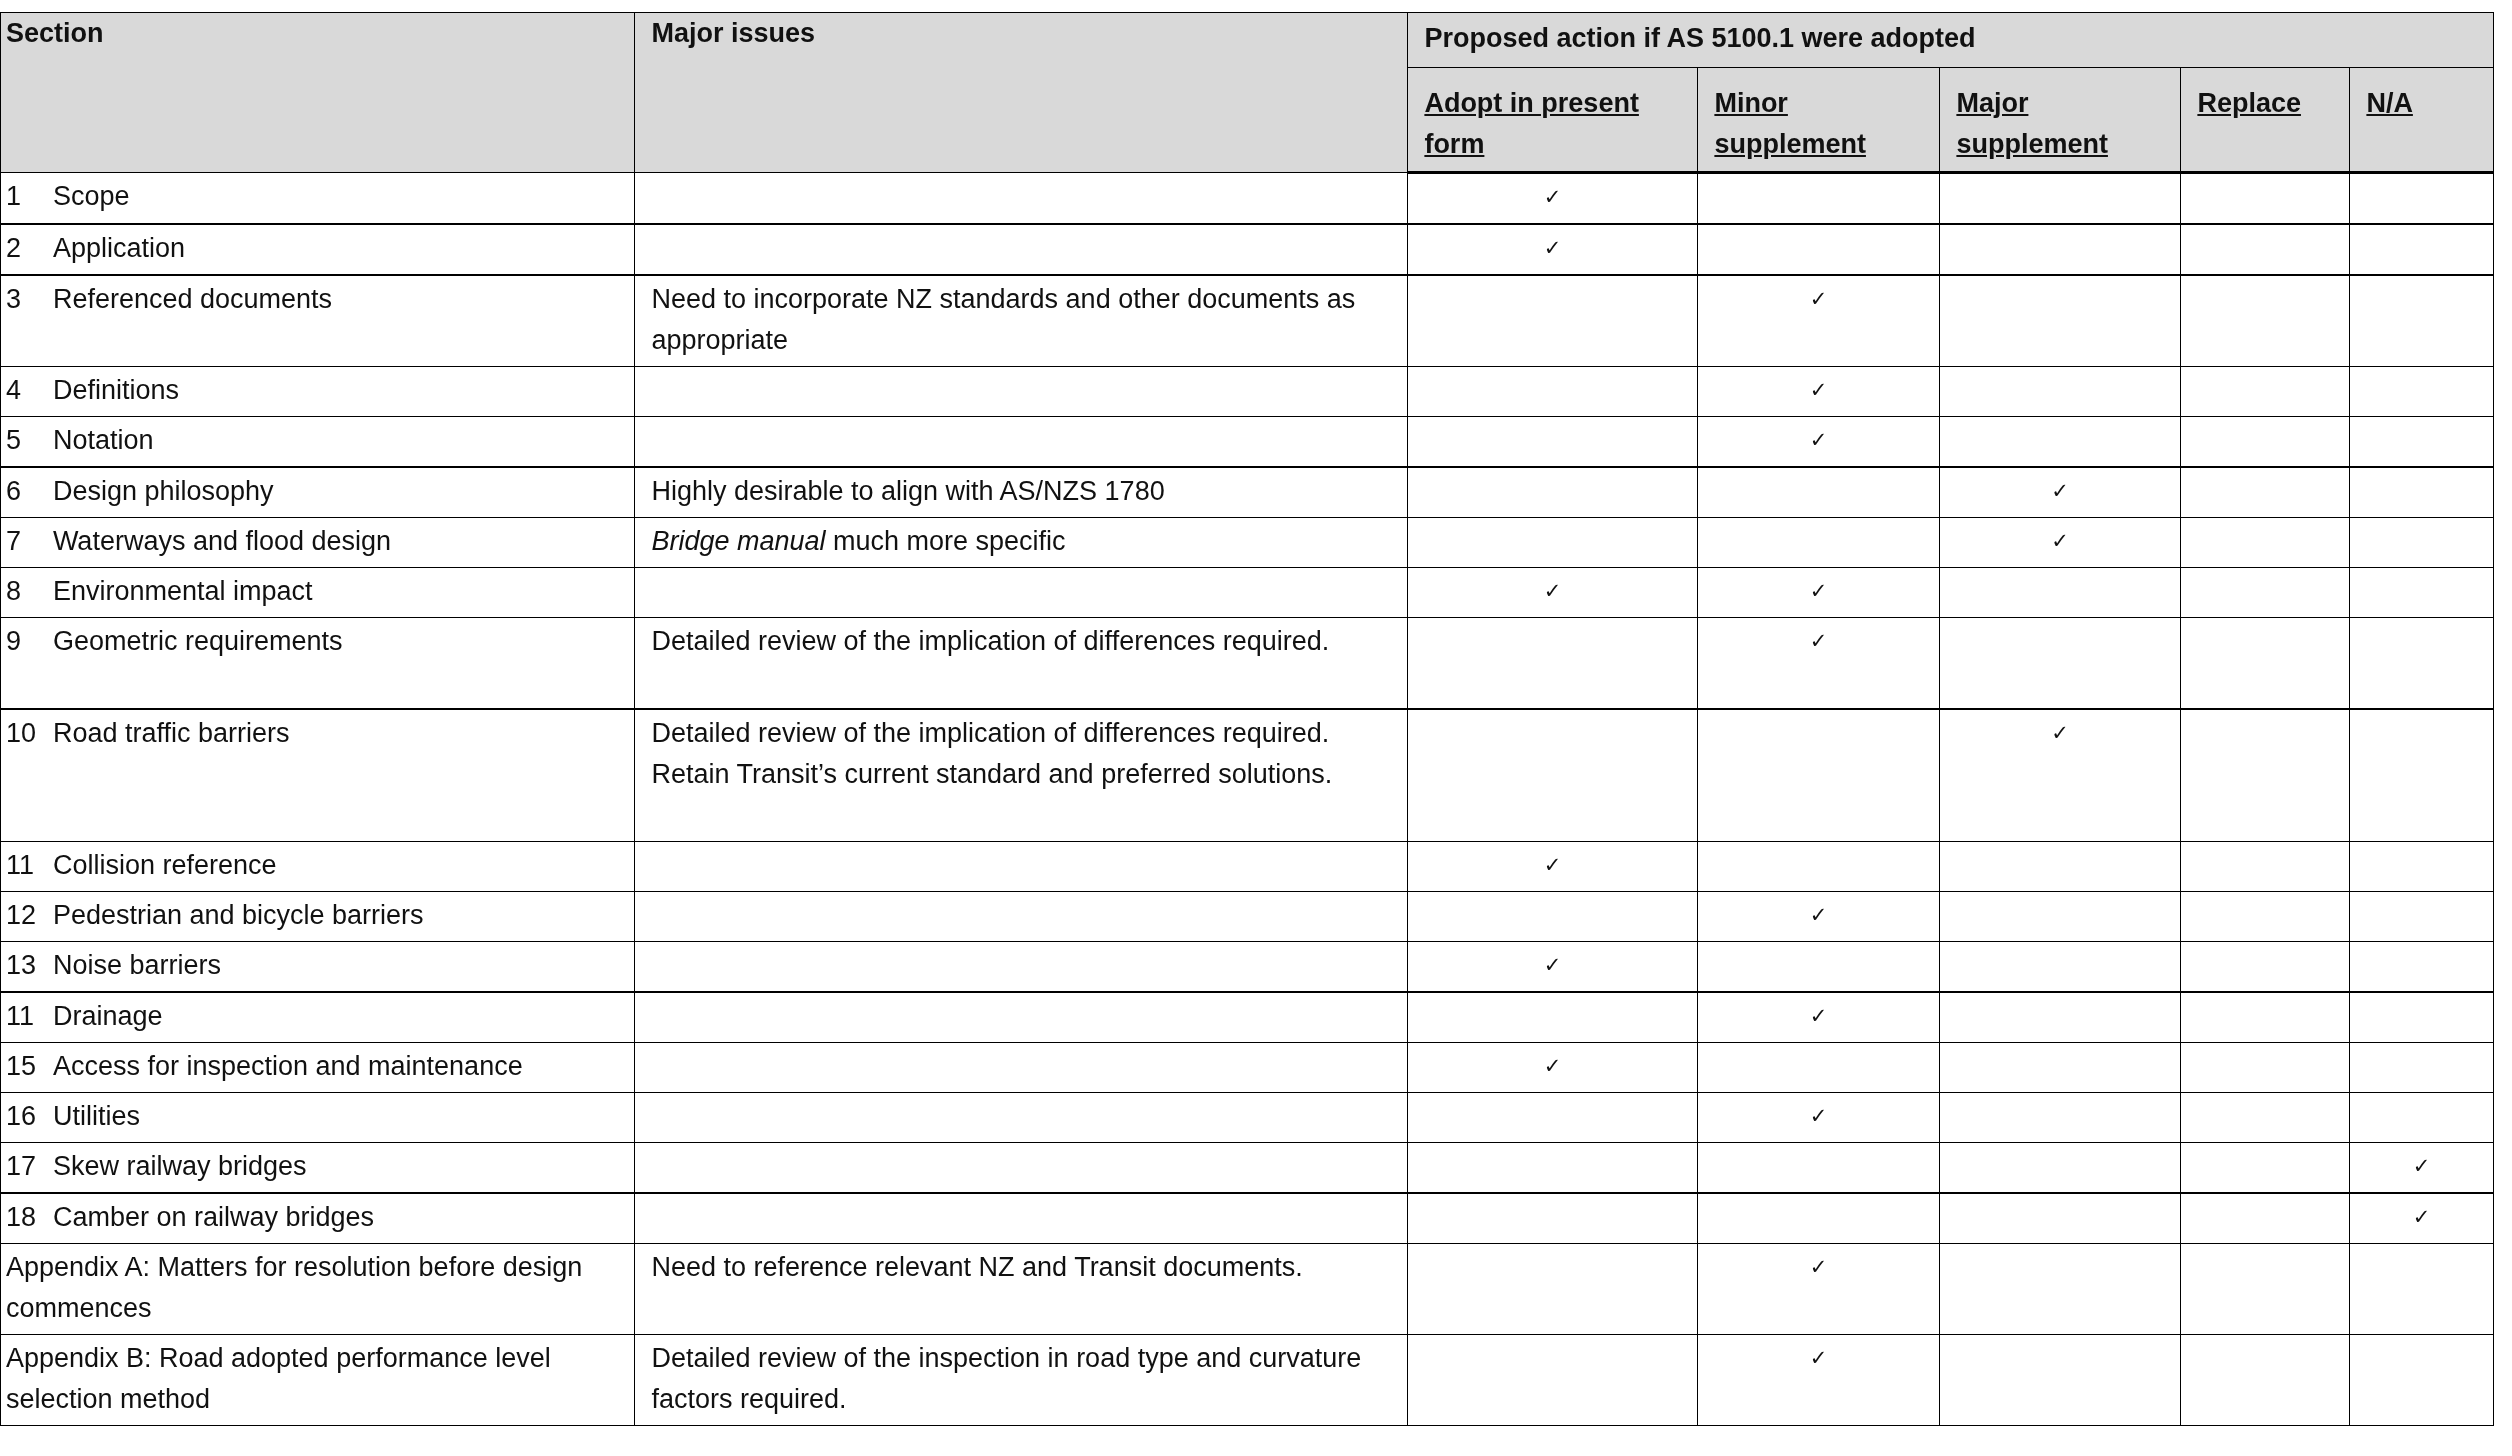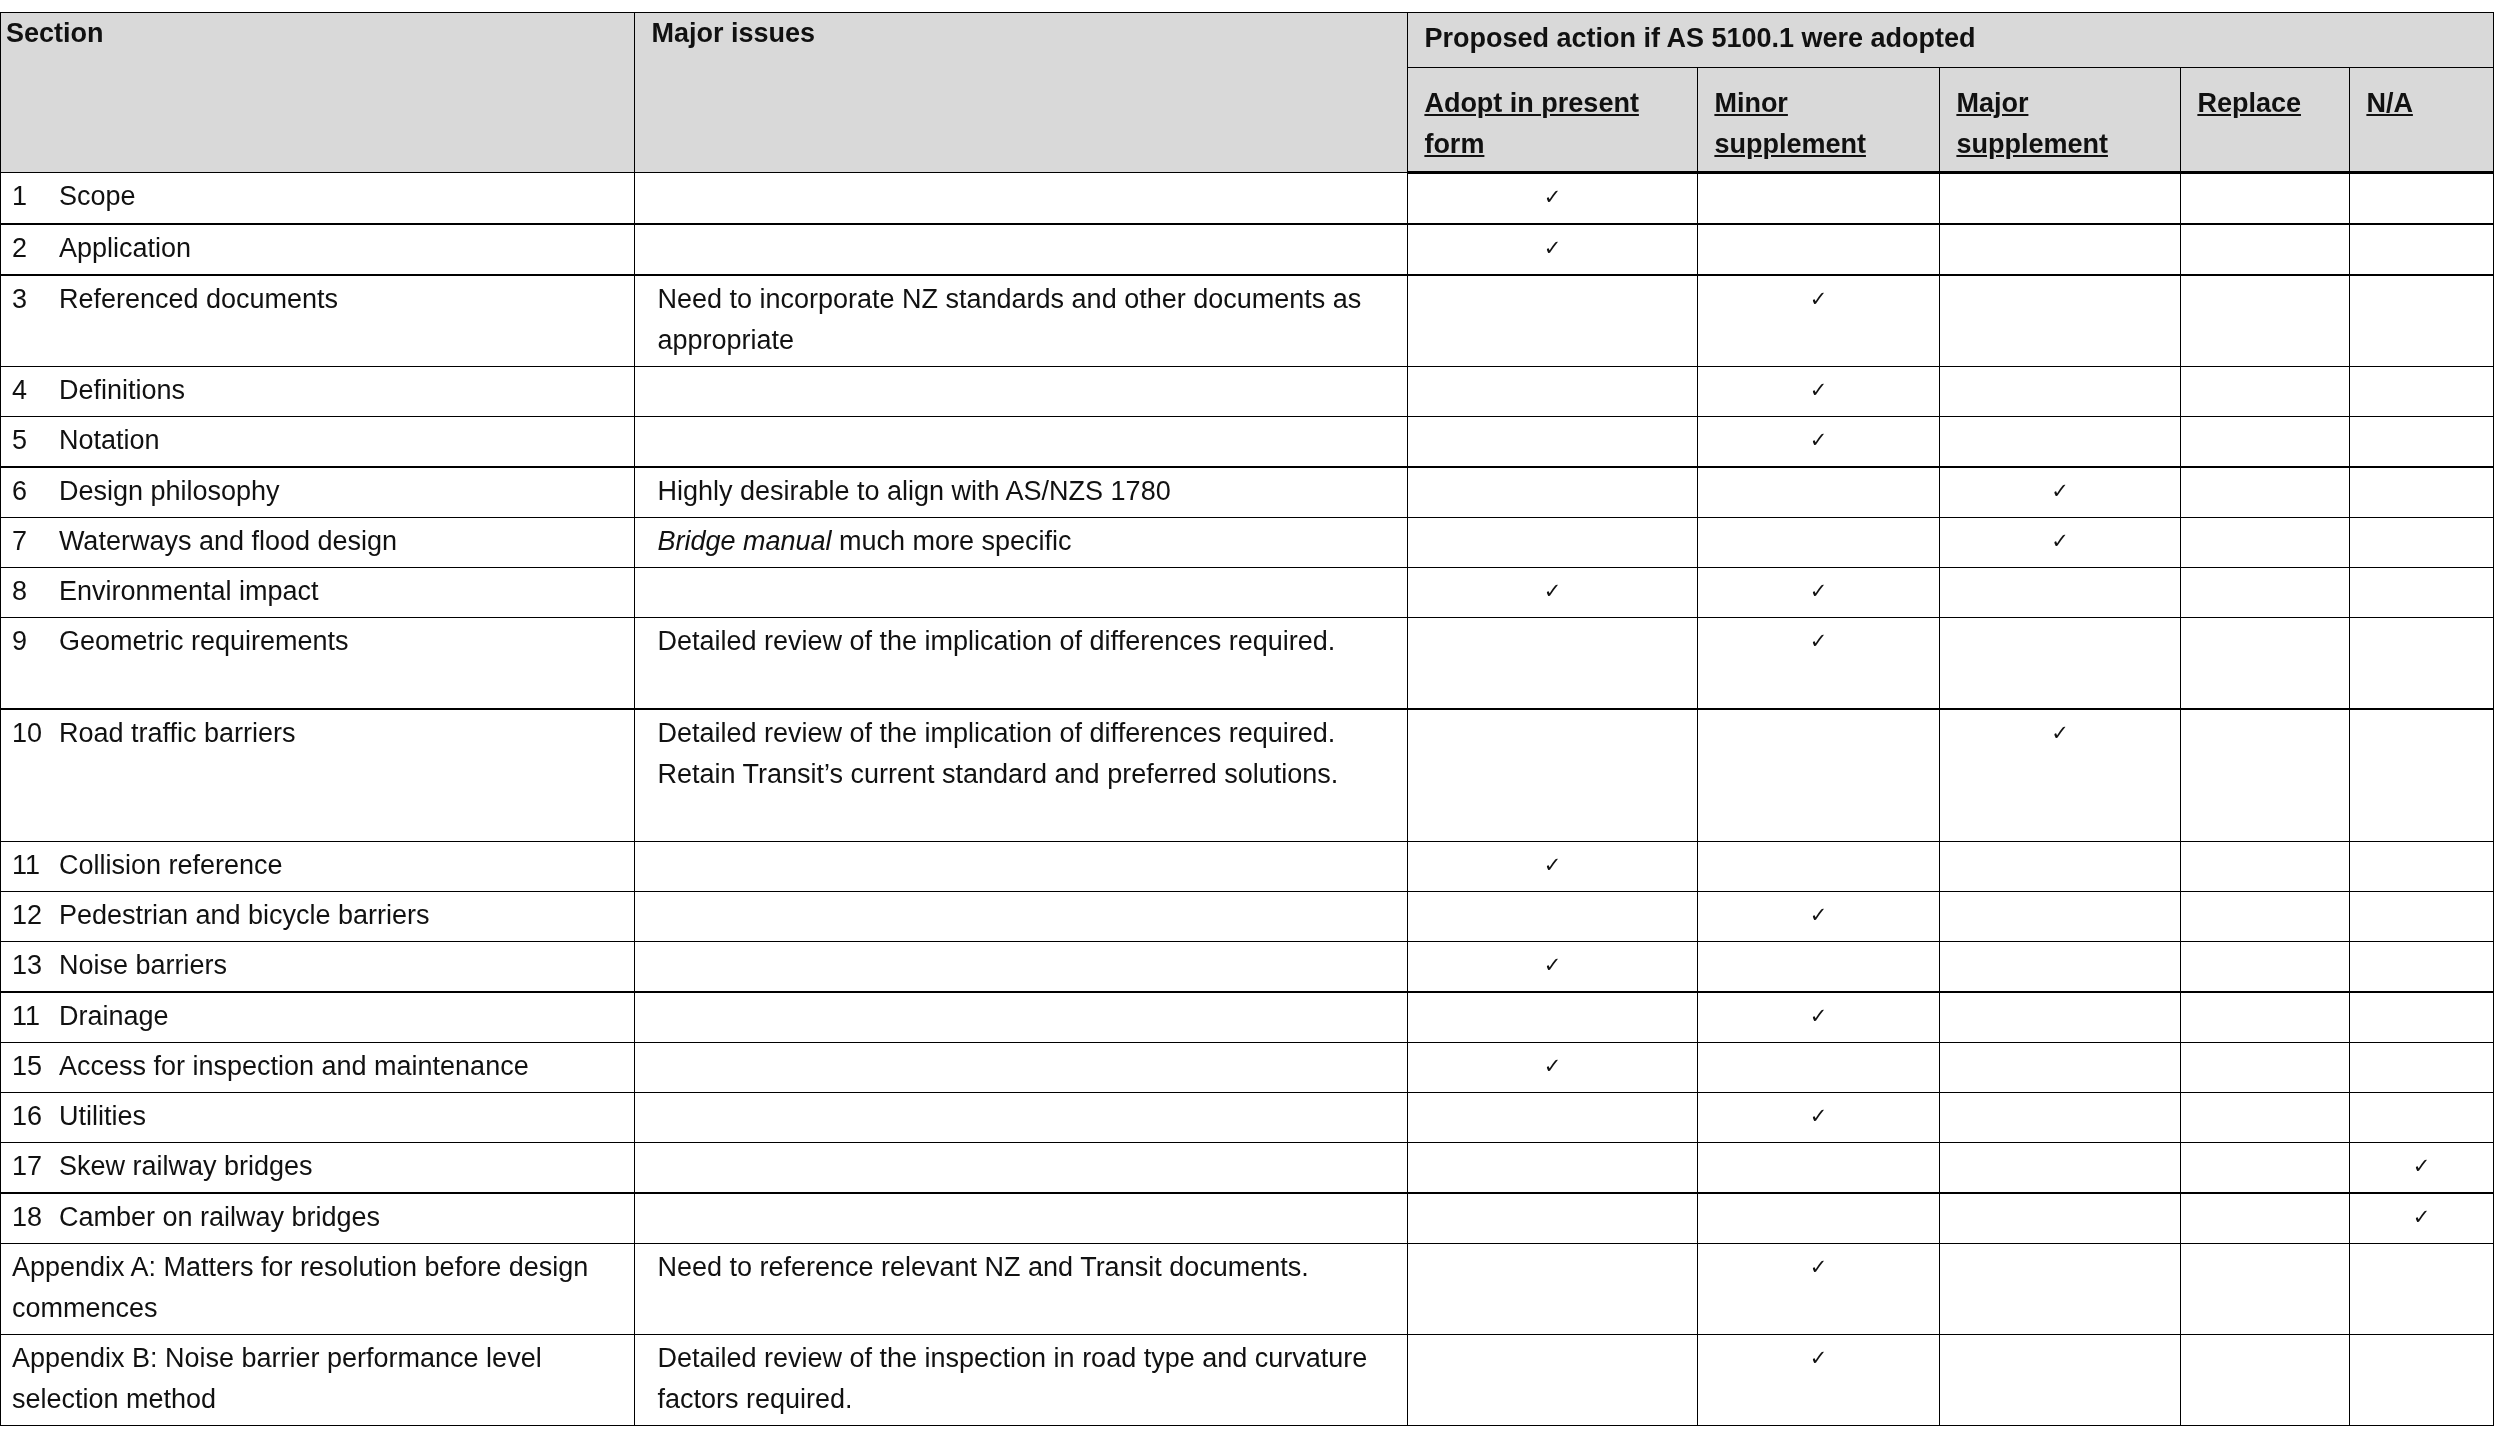--- a/index.html
+++ b/index.html
@@ -11,21 +11,21 @@
                padding: 0; font-size: 27px; line-height: 41px; }
   table.grid th { background: #d9d9d9; font-weight: bold; text-align: left; }
   th.section-h, th.issues-h { vertical-align: middle; }
   th .pad, td .pad { padding: 0 9.8px 0 16.4px; }
   th.section-h .pad, td.sec .pad { padding-left: 4.9px; }
   th.group-h { height: 54px; }
   th.group-h .pad { padding-top: 4.9px; }
   th.sub-h { height: 103px; }
   th.sub-h .pad { padding-top: 14.7px; }
   tr.head2 th { border-bottom: 3.3px solid #000; text-decoration: underline; }
-  td .pad { padding-top: 3.3px; padding-bottom: 3.3px; margin-left: 6px; }
+  td .pad { padding-top: 3.3px; padding-bottom: 3.3px; }
   td.sec .num { display: inline-block; width: 47px; }
   td.chk { text-align: center; }
   td.chk span { display: inline-block; font-family: "DejaVu Sans", sans-serif; font-size: 21px; line-height: 41px; padding-top: 3.3px; }
   tr.h1 td { height: 49px; }
   tr.h2 td { height: 90px; }
   tr.h3 td { height: 131px; }
   tr.thick td { border-top: 2.5px solid #000; }
   em { font-style: italic; }
 </style>
 </head>
@@ -314,21 +314,21 @@
           <div class="pad"><em></em><span>Need to reference relevant NZ and Transit documents.</span></div>
         </td>
     <td class="chk"><span></span></td>
     <td class="chk"><span>✓</span></td>
     <td class="chk"><span></span></td>
     <td class="chk"><span></span></td>
     <td class="chk"><span></span></td>
   </tr>
       <tr class="h2">
     <td class="sec">
-          <div class="pad"><span>Appendix B: Noise barrier performance level selection method</span></div>
+          <div class="pad"><span>Appendix B: Road adopted performance level selection method</span></div>
         </td>
     <td>
           <div class="pad"><em></em><span>Detailed review of the inspection in road type and curvature factors required.</span></div>
         </td>
     <td class="chk"><span></span></td>
     <td class="chk"><span>✓</span></td>
     <td class="chk"><span></span></td>
     <td class="chk"><span></span></td>
     <td class="chk"><span></span></td>
   </tr>

